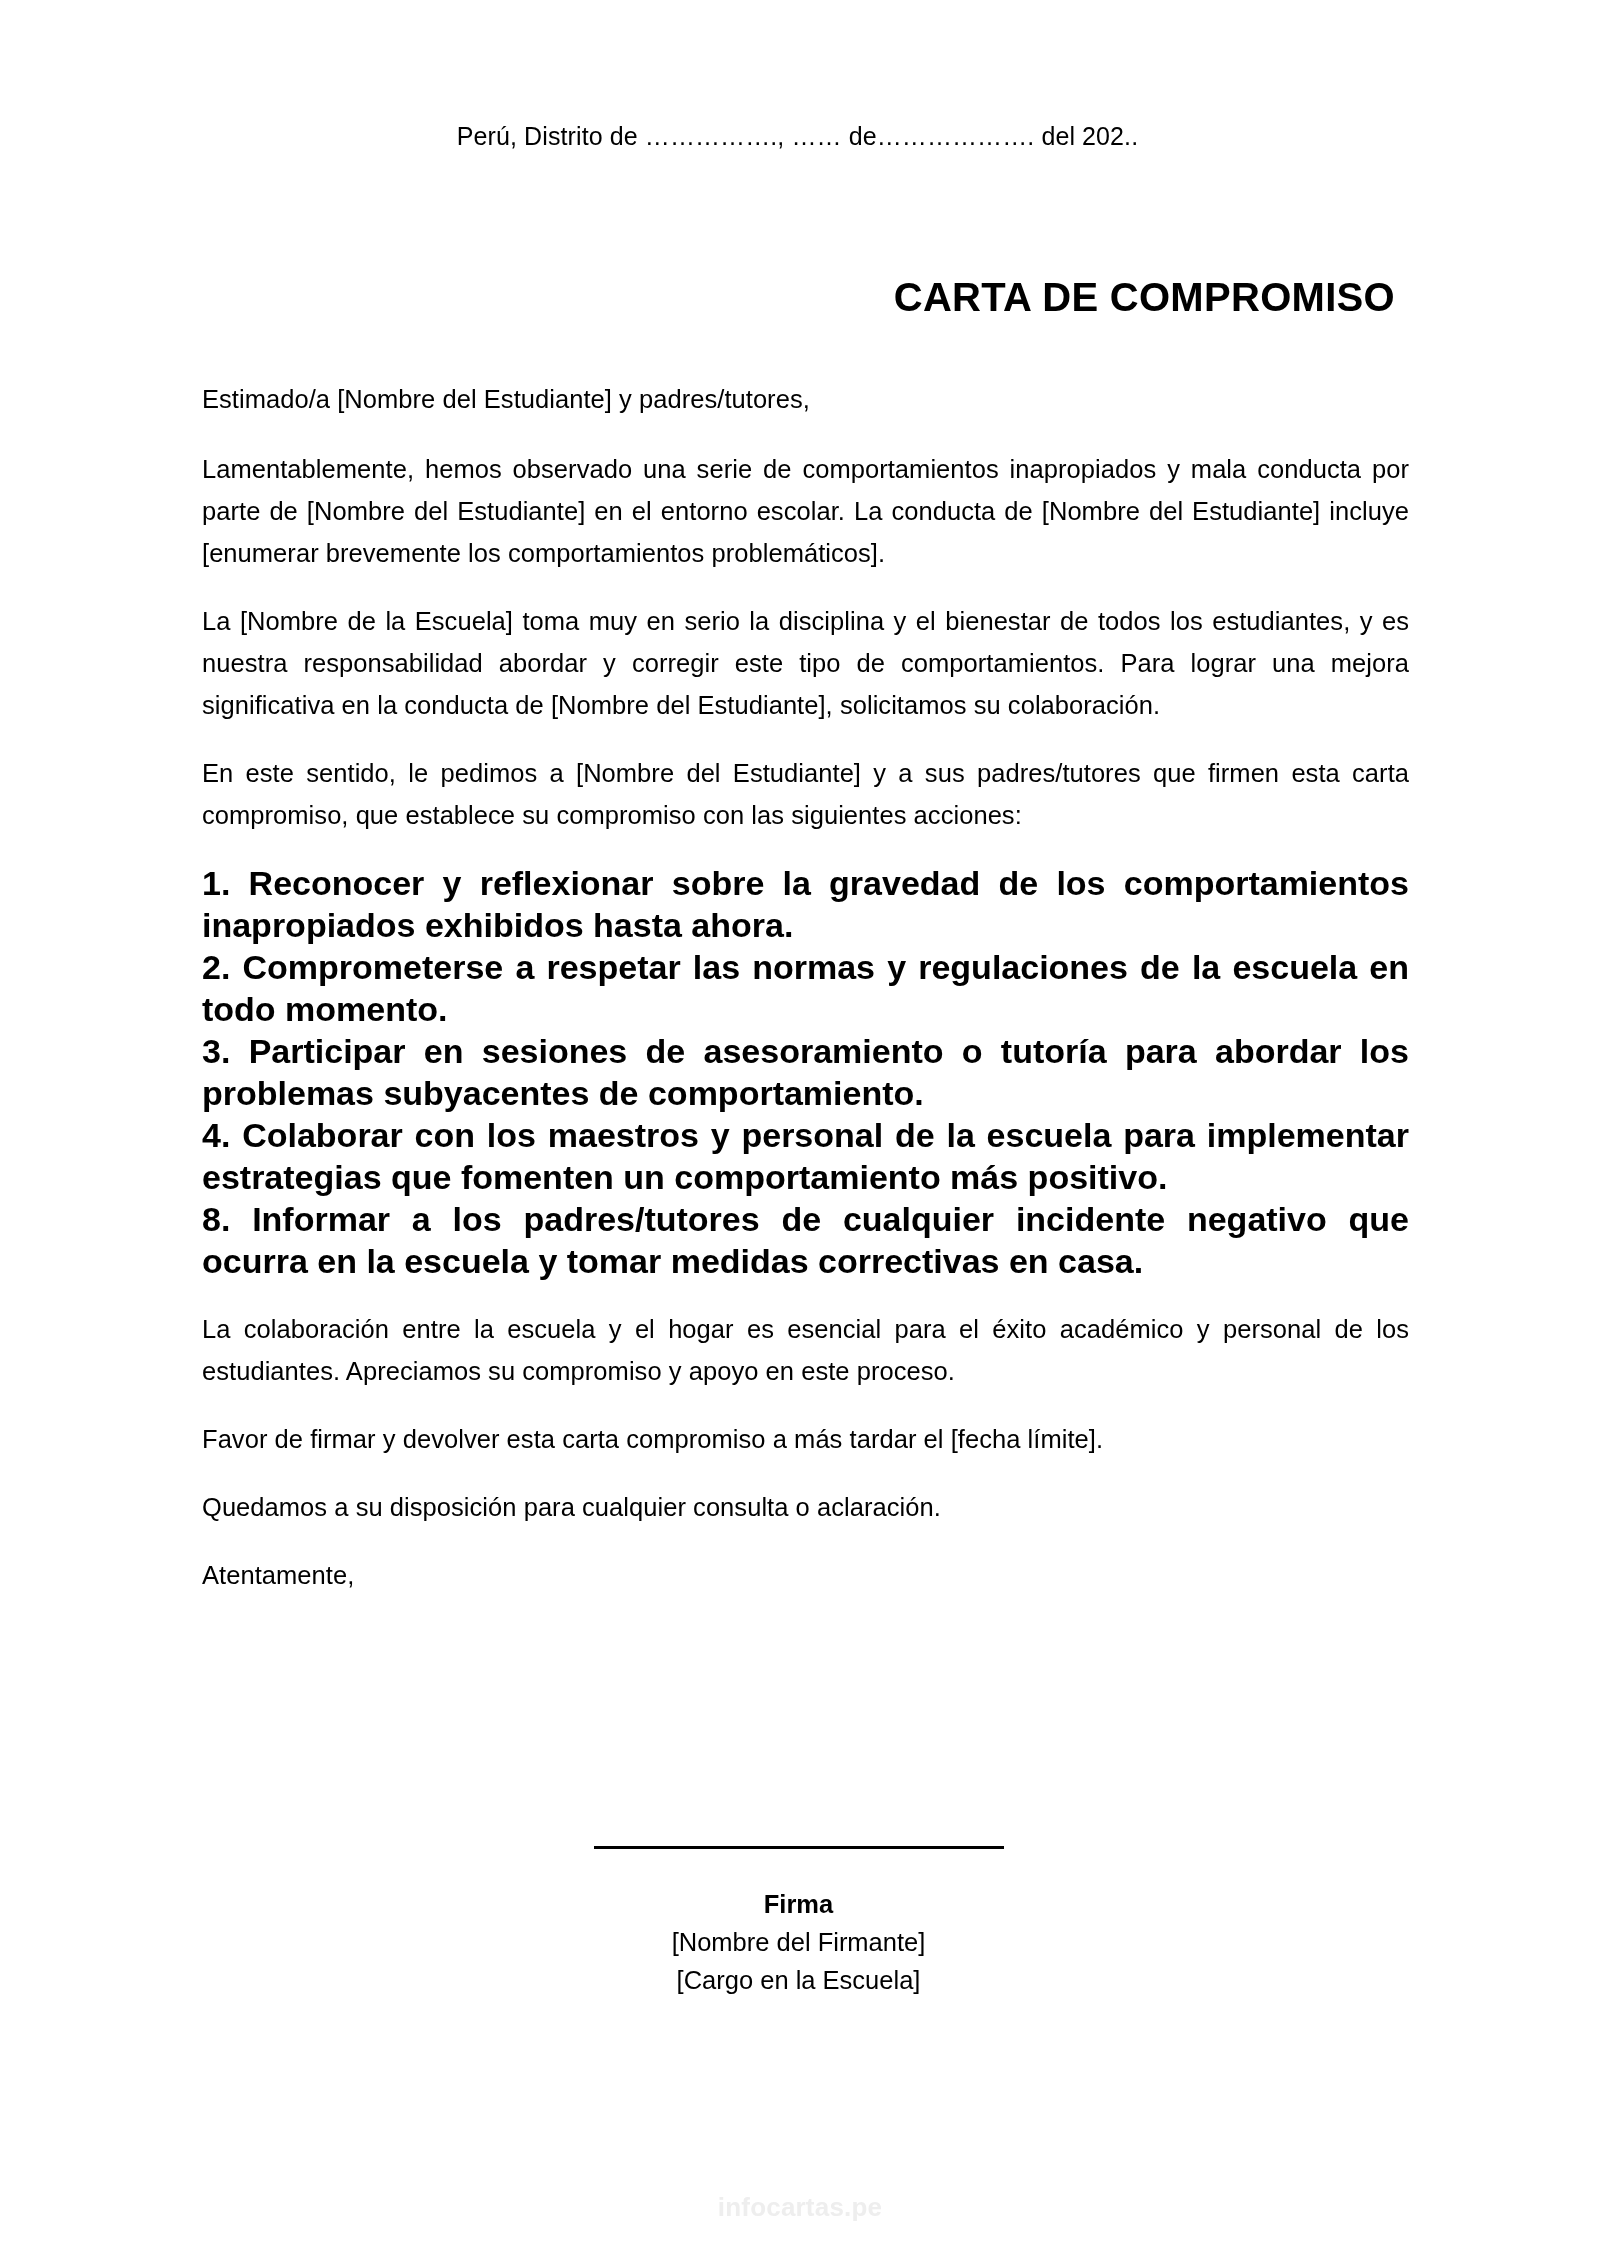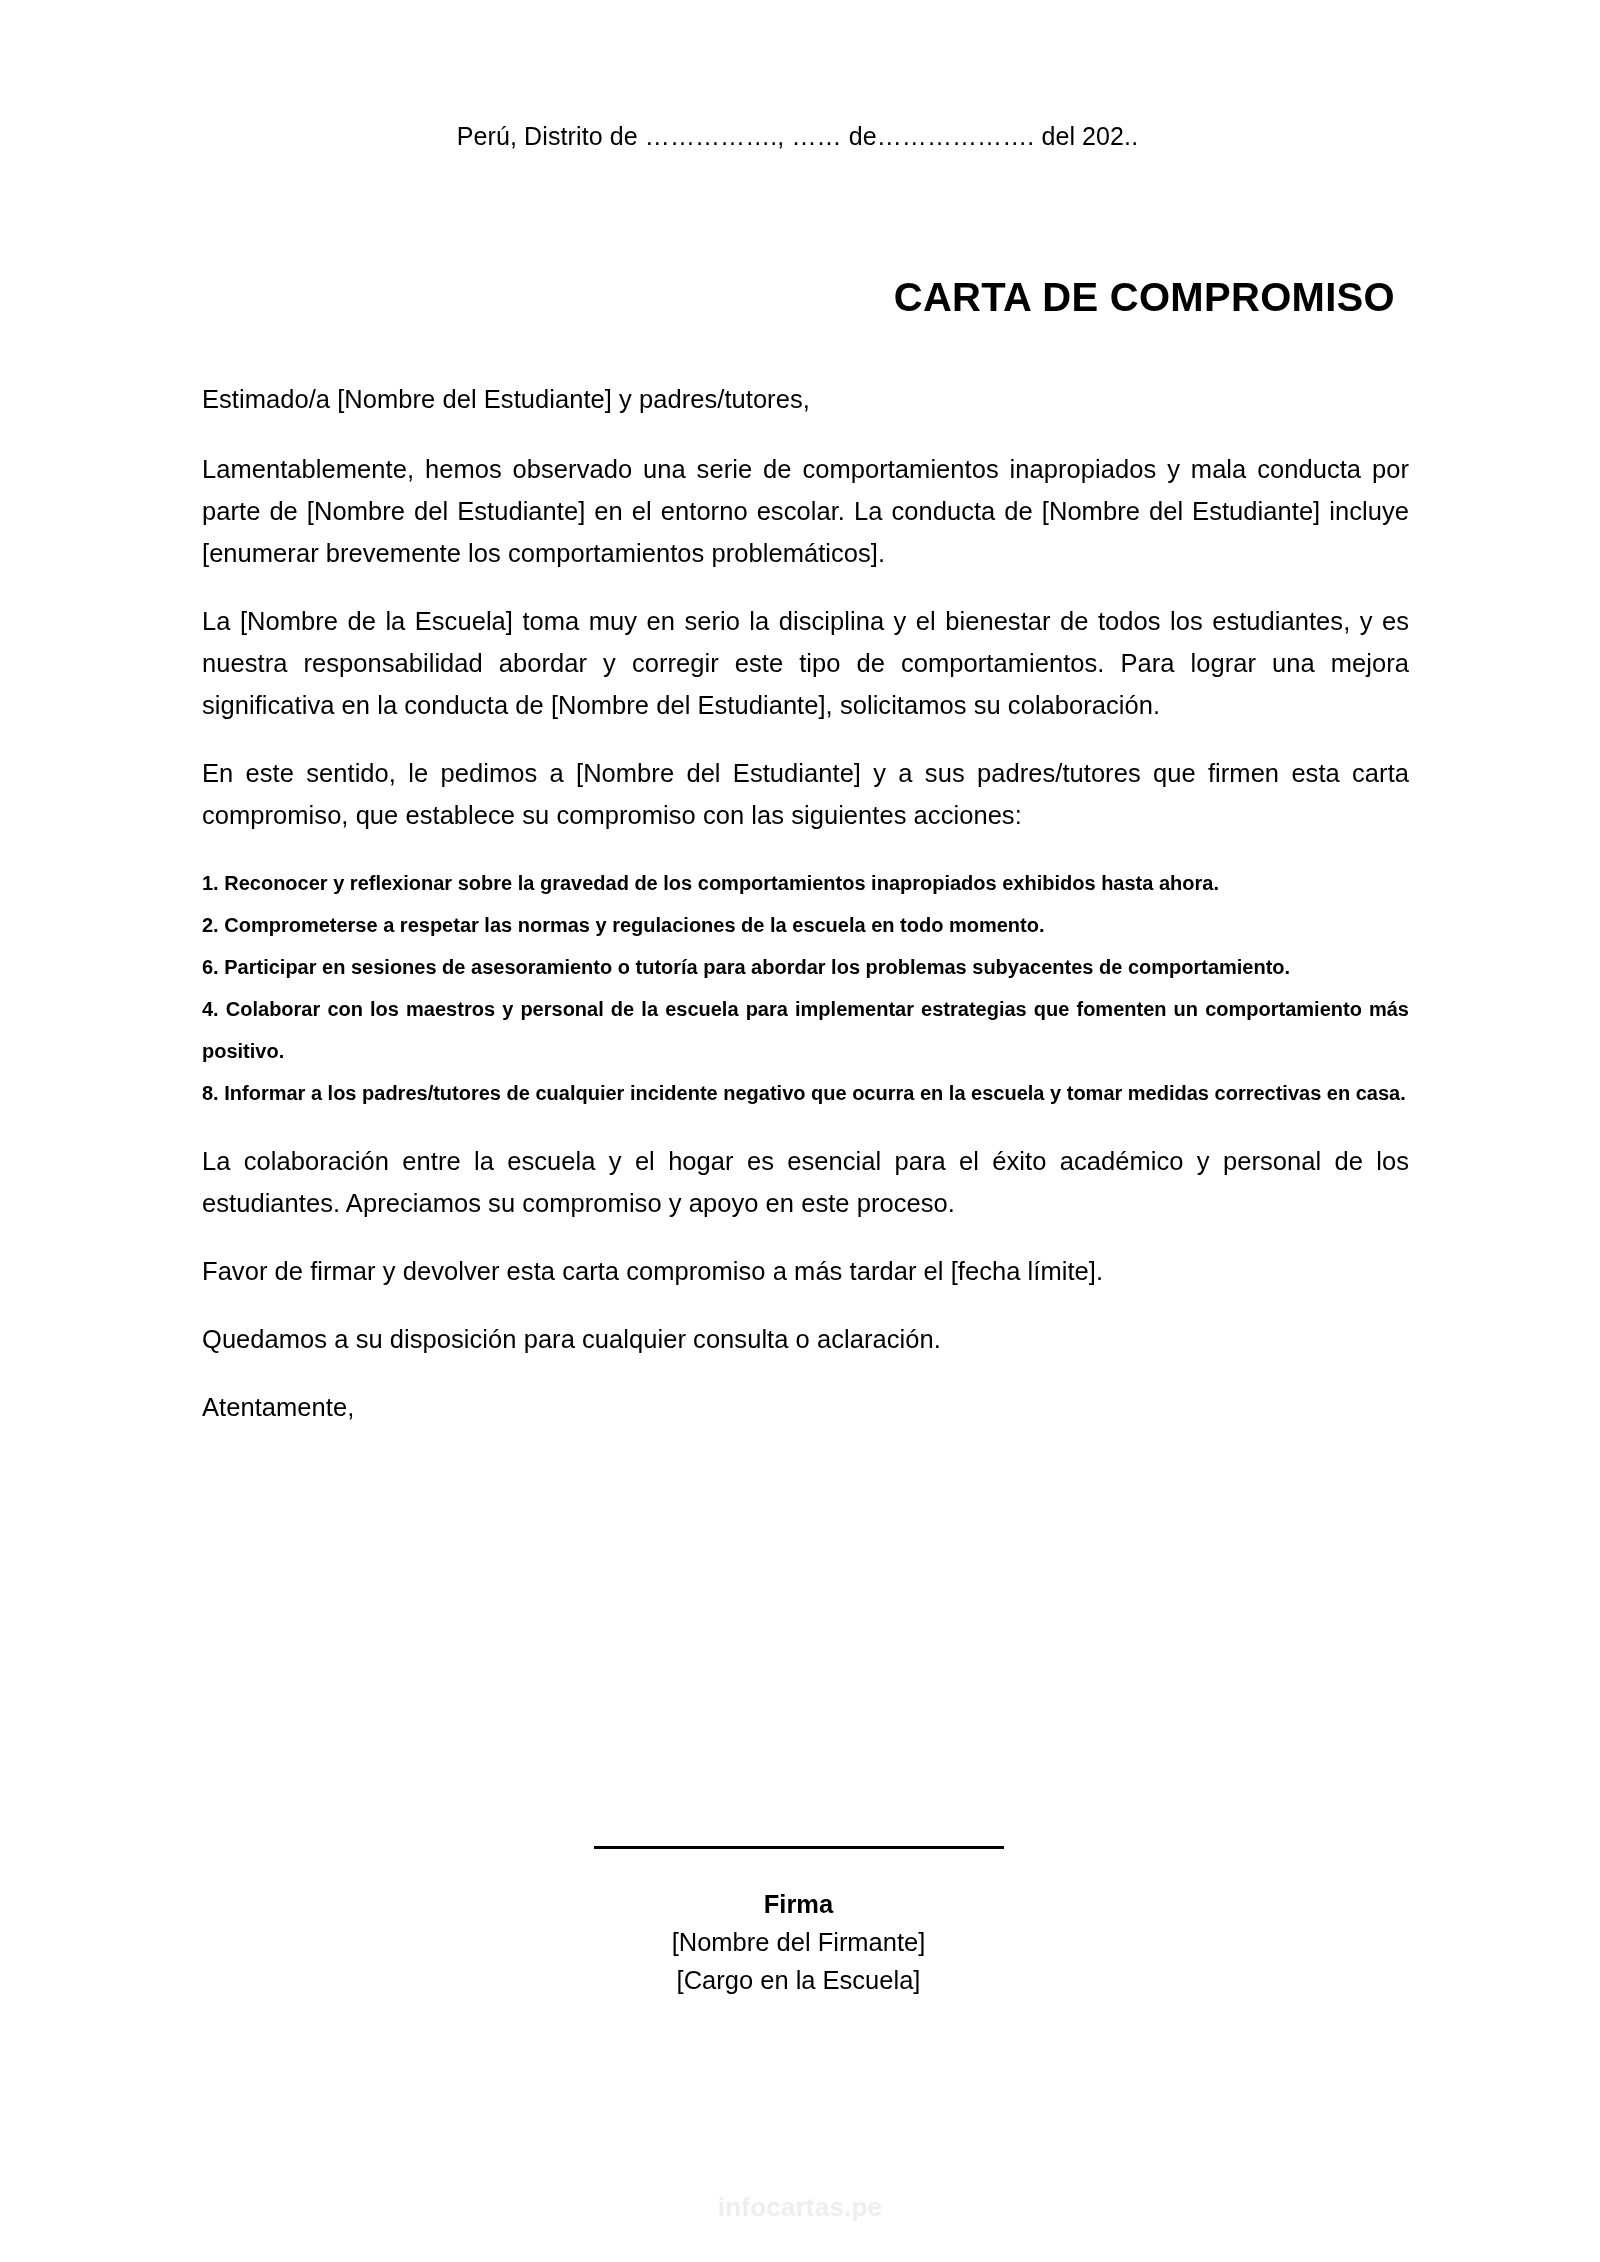--- a/index.html
+++ b/index.html
@@ -66,21 +66,21 @@
 
   .para.salutation { margin-bottom: 28px; }
 
   
   .action-list {
     margin: 0 0 26px 0;
     padding: 0;
     list-style: none;
   }
   .action-list li {
-    font-size: 20px;
+    font-size: 34px;
     line-height: 42px;
     font-weight: bold;
     text-align: justify;
     text-justify: inter-word;
     margin: 0;
   }
 
   
   .signature-block {
     position: absolute;
@@ -136,21 +136,21 @@
 
     <p class="para">Lamentablemente, hemos observado una serie de comportamientos inapropiados y mala conducta por parte de [Nombre del Estudiante] en el entorno escolar. La conducta de [Nombre del Estudiante] incluye [enumerar brevemente los comportamientos problemáticos].</p>
 
     <p class="para">La [Nombre de la Escuela] toma muy en serio la disciplina y el bienestar de todos los estudiantes, y es nuestra responsabilidad abordar y corregir este tipo de comportamientos. Para lograr una mejora significativa en la conducta de [Nombre del Estudiante], solicitamos su colaboración.</p>
 
     <p class="para">En este sentido, le pedimos a [Nombre del Estudiante] y a sus padres/tutores que firmen esta carta compromiso, que establece su compromiso con las siguientes acciones:</p>
 
     <ul class="action-list">
       <li>1. Reconocer y reflexionar sobre la gravedad de los comportamientos inapropiados exhibidos hasta ahora.</li>
       <li>2. Comprometerse a respetar las normas y regulaciones de la escuela en todo momento.</li>
-      <li>6. Participar en sesiones de asesoramiento o tutoría para abordar los problemas subyacentes de comportamiento.</li>
+      <li>3. Participar en sesiones de asesoramiento o tutoría para abordar los problemas subyacentes de comportamiento.</li>
       <li>4. Colaborar con los maestros y personal de la escuela para implementar estrategias que fomenten un comportamiento más positivo.</li>
       <li>8. Informar a los padres/tutores de cualquier incidente negativo que ocurra en la escuela y tomar medidas correctivas en casa.</li>
     </ul>
 
     <p class="para">La colaboración entre la escuela y el hogar es esencial para el éxito académico y personal de los estudiantes. Apreciamos su compromiso y apoyo en este proceso.</p>
 
     <p class="para">Favor de firmar y devolver esta carta compromiso a más tardar el [fecha límite].</p>
 
     <p class="para">Quedamos a su disposición para cualquier consulta o aclaración.</p>
 

